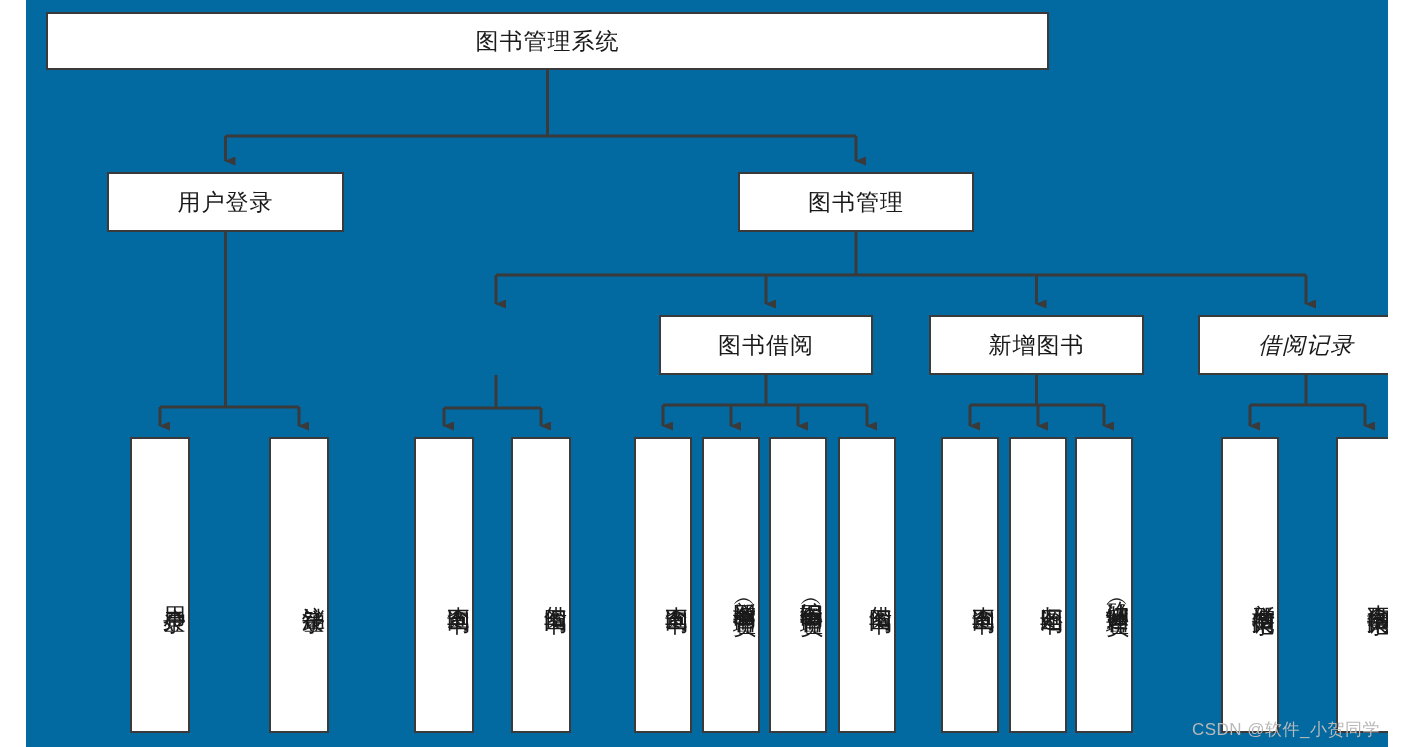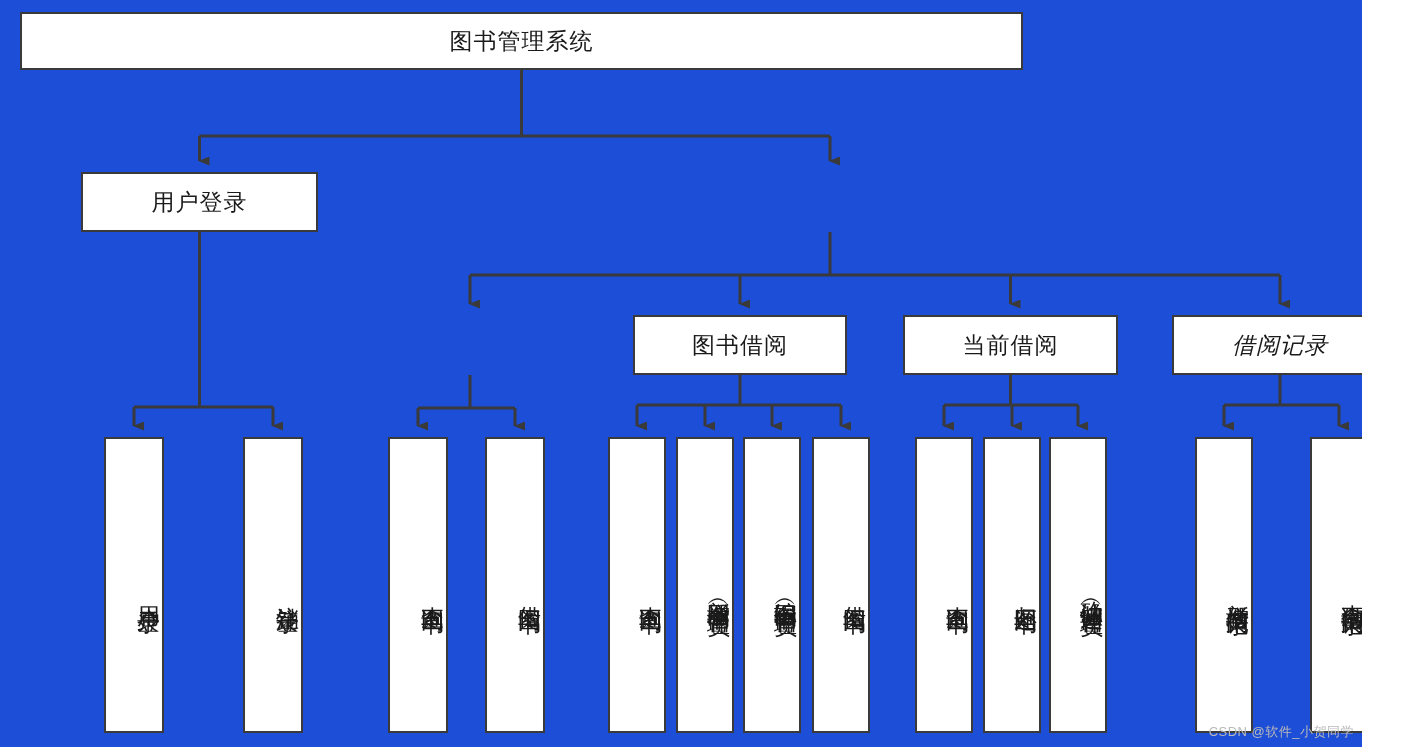--- a/index.html
+++ b/index.html
@@ -8,22 +8,23 @@
     padding: 0;
     background: #ffffff;
   }
   body {
     font-family: "Liberation Sans", "DejaVu Sans", sans-serif;
   }
   #diagram-root {
     position: relative;
     width: 1362px;
     height: 747px;
-    background: #1d4ed8;
+    background: #0369a1;
     overflow: hidden;
+    margin-left: 26px;
   }
   #edge-layer {
     position: absolute;
     left: 0;
     top: 0;
     width: 1405px;
     height: 747px;
     pointer-events: none;
   }
   .node {
@@ -54,21 +55,21 @@
     align-items: flex-start;
   }
   .node-label {
     display: block;
     white-space: nowrap;
   }
   #watermark {
     position: absolute;
     right: 8px;
     bottom: 6px;
-    font-size: 13px;
+    font-size: 17px;
     color: #b9b9b9;
     letter-spacing: 0.5px;
     white-space: nowrap;
   }
 </style>
 </head>
 <body>
 
 <div id="diagram-root">
 
@@ -115,26 +116,29 @@
       </g>
   </svg>
 
   <div class="node horizontal" style="left: 20px; top: 12px; width: 1003px; height: 58px;">
     <span class="node-label">图书管理系统</span>
   </div>
 
   <div class="node horizontal" style="left: 81px; top: 172px; width: 237px; height: 60px;">
     <span class="node-label">用户登录</span>
   </div>
+  <div class="node horizontal" style="left: 712px; top: 172px; width: 236px; height: 60px;">
+    <span class="node-label">图书管理</span>
+  </div>
 
   <div class="node horizontal" style="left: 633px; top: 315px; width: 214px; height: 60px;">
     <span class="node-label">图书借阅</span>
   </div>
   <div class="node horizontal" style="left: 903px; top: 315px; width: 215px; height: 60px;">
-    <span class="node-label">当前借阅</span>
+    <span class="node-label">新增图书</span>
   </div>
   <div class="node horizontal" style="left: 1172px; top: 315px; width: 216px; height: 60px; font-style: italic;">
     <span class="node-label">借阅记录</span>
   </div>
 
   <div class="node vertical" style="left: 104px; top: 437px; width: 60px; height: 296px;">
     <span class="node-label">用户登录</span>
   </div>
   <div class="node vertical" style="left: 243px; top: 437px; width: 60px; height: 296px;">
     <span class="node-label">注销登录</span>

